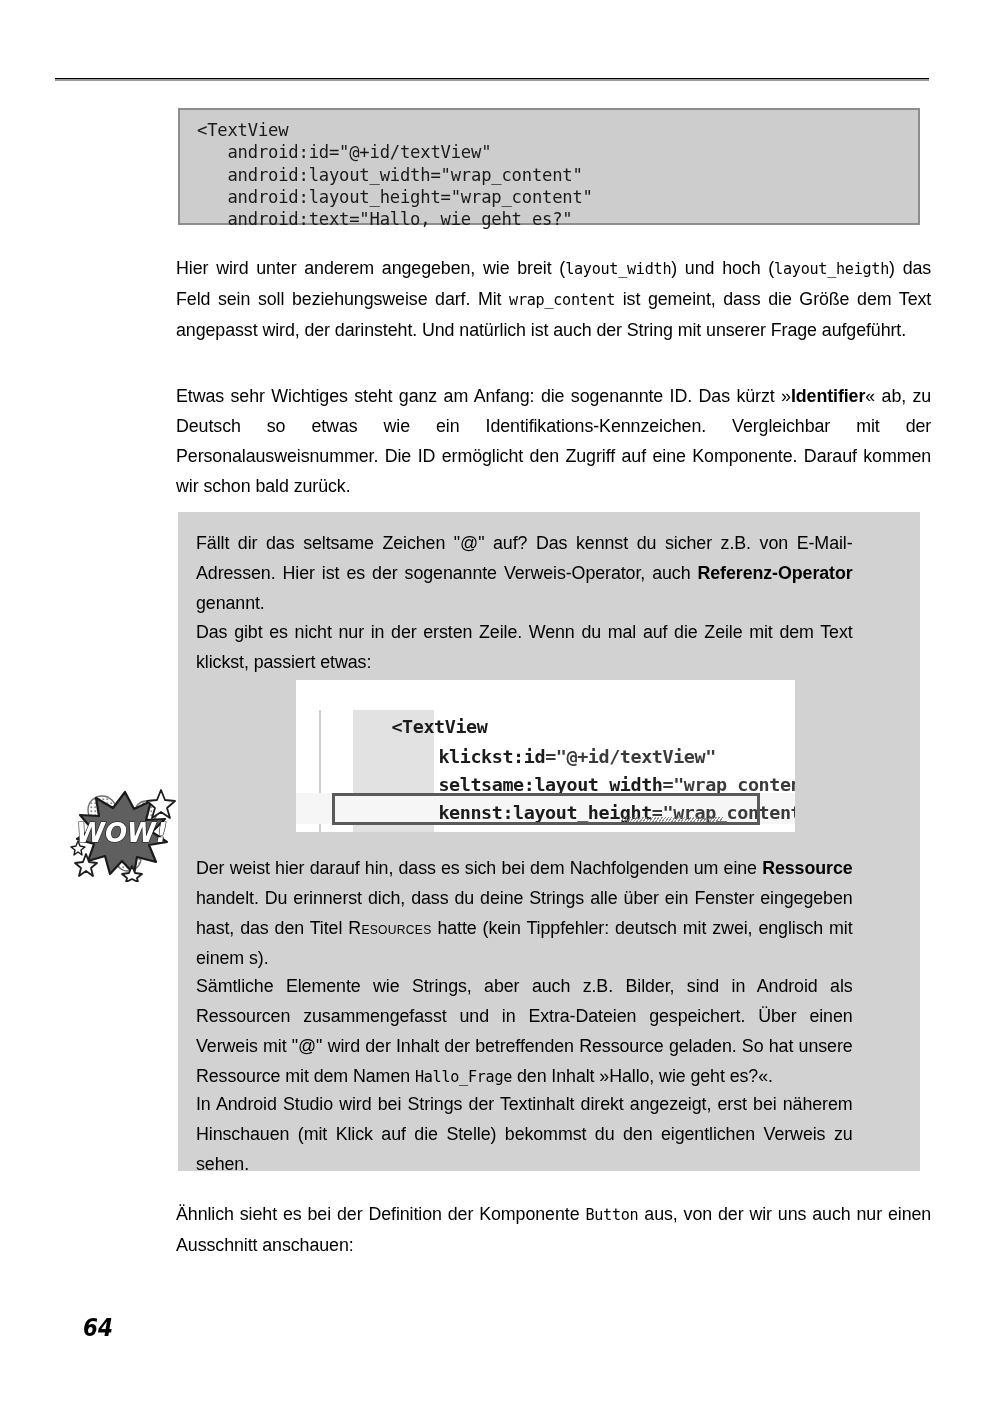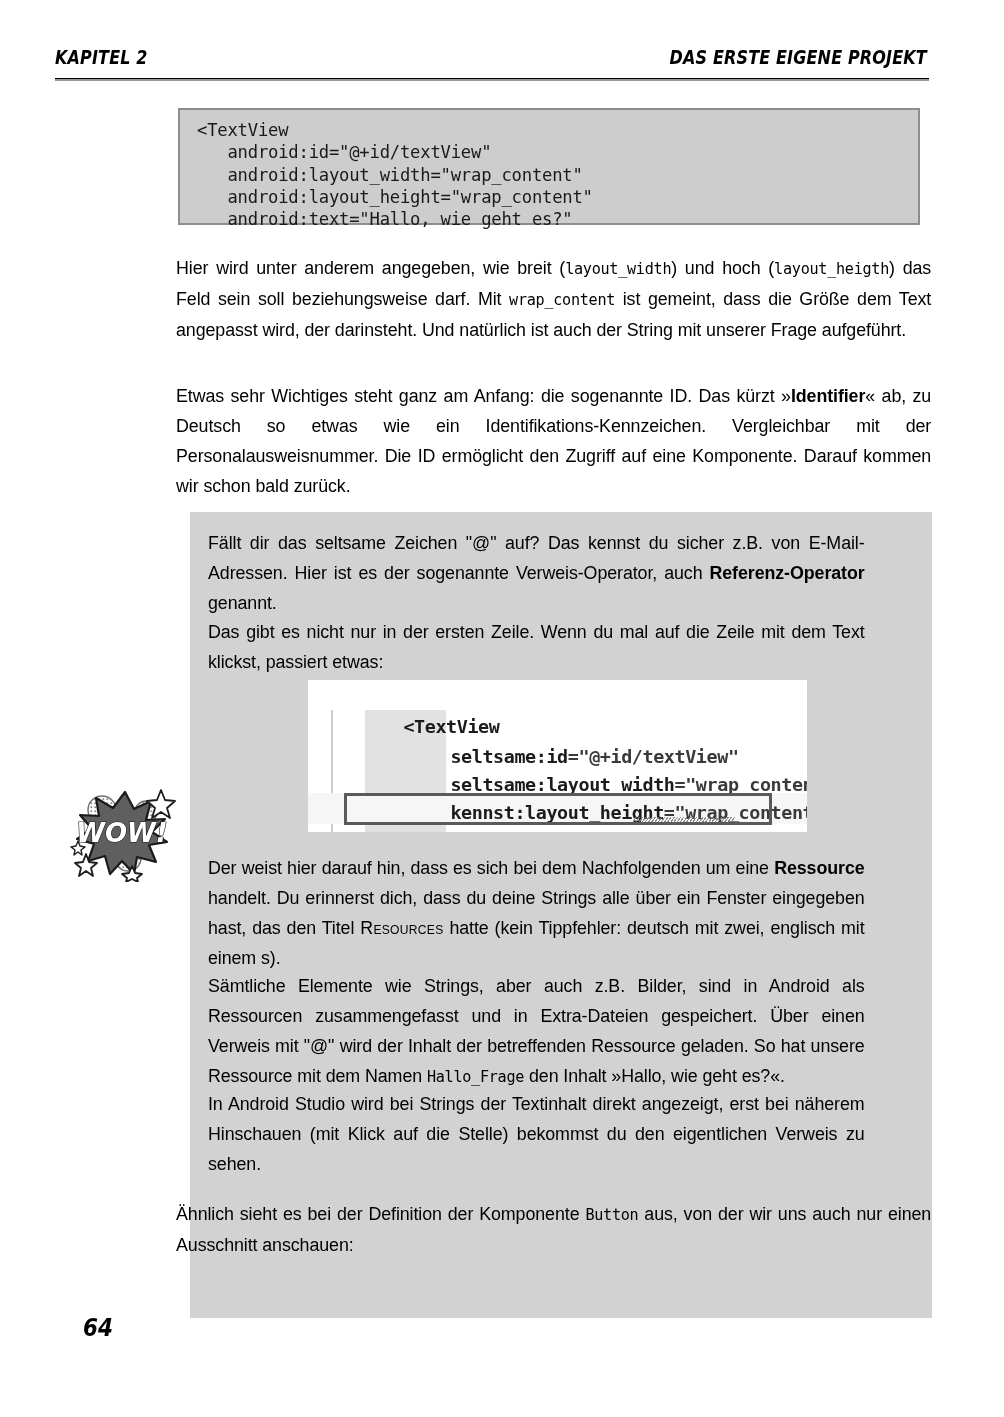--- a/index.html
+++ b/index.html
@@ -97,24 +97,23 @@
     letter-spacing: -0.2px;
     white-space: pre;
   }
 
   
   .callout {
     position: absolute;
     left: 178px;
     top: 512px;
     width: 742px;
-    height: 806px;
+    height: 659px;
     background: #d2d2d2;
     box-sizing: border-box;
-    margin-left: 12px;
   }
   .callout-text {
     position: absolute;
     left: 18px;
     width: 706px;
     font-family: "Liberation Sans", sans-serif;
     font-size: 19.2px;
     line-height: 30px;
     text-align: justify;
     transform: scaleX(0.93);
@@ -217,24 +216,20 @@
     font-size: 25px;
     transform: scaleX(0.86);
     transform-origin: left top;
   }
 </style>
 </head>
 <body>
 
 <div class="page">
 
-  <div class="running-head">
-    <span class="left">KAPITEL 2</span>
-    <span class="right">DAS ERSTE EIGENE PROJEKT</span>
-  </div>
   <div class="head-rule"></div>
 
   <div class="code-block">
     <pre>&lt;TextView
    android:id="@+id/textView"
    android:layout_width="wrap_content"
    android:layout_height="wrap_content"
    android:text="Hallo, wie geht es?"</pre>
   </div>
 
@@ -259,21 +254,21 @@
     <div class="ide-shot">
       <div class="ide-indent-guide"></div>
       <div class="ide-hl-col"></div>
       <div class="ide-rowhl"></div>
 
       <div class="ide-line" style="left:10px; top:0px;">
         <span class="kw">&lt;TextView</span>
       </div>
 
       <div class="ide-line" style="left:57px; top:30px;">
-        <span class="kw">seltsame:id</span><span class="val">="@+id/textView"</span>
+        <span class="kw">klickst:id</span><span class="val">="@+id/textView"</span>
       </div>
 
       <div class="ide-line" style="left:57px; top:58px;">
         <span class="kw">seltsame:layout_width</span><span class="val">="wrap_content"</span>
       </div>
 
       <div class="ide-line" style="left:57px; top:86px;">
         <span class="kw">kennst:layout_height</span><span class="val">="wrap_content"</span>
       </div>
 

